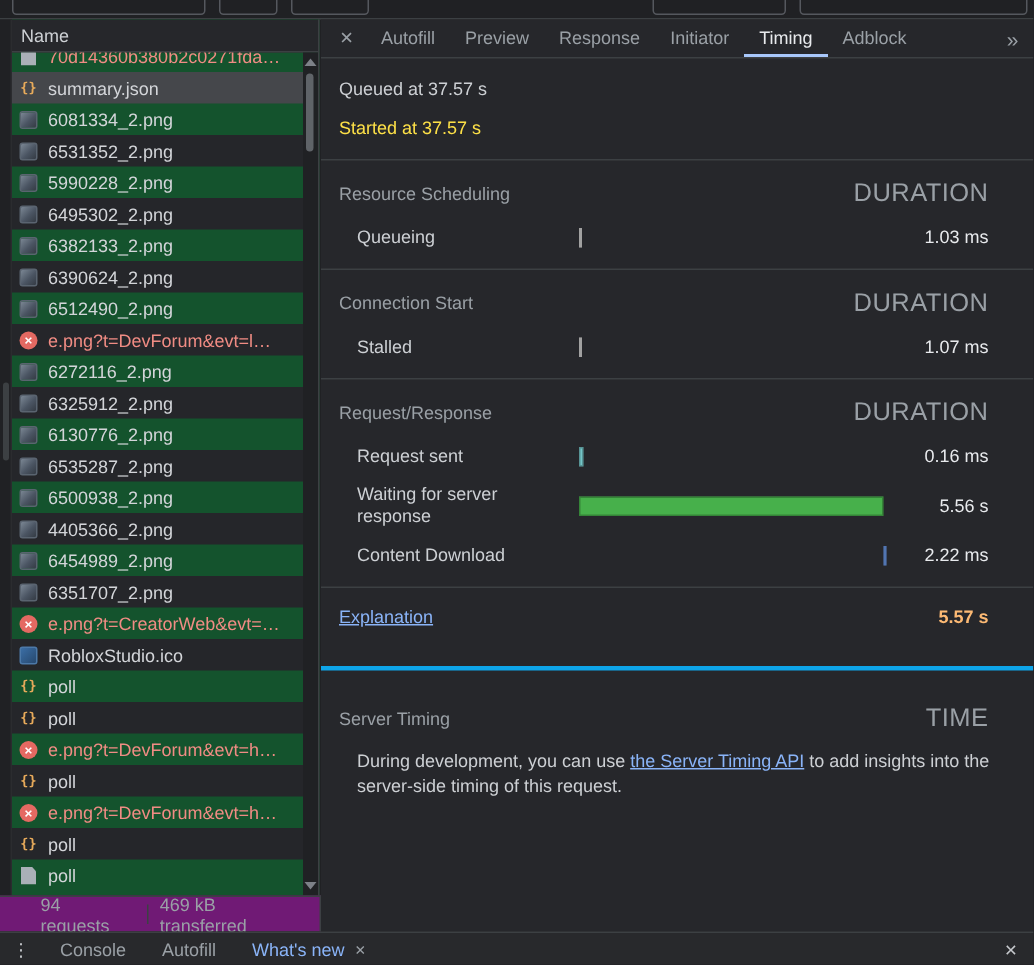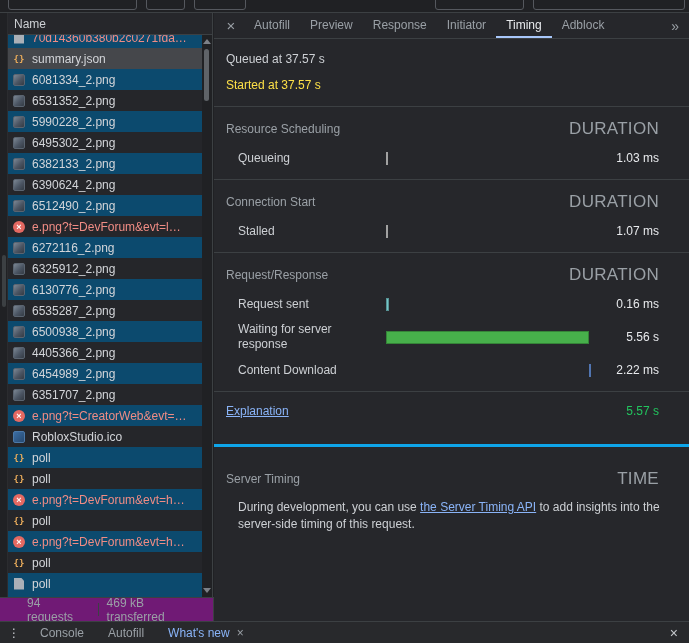--- a/index.html
+++ b/index.html
@@ -18,21 +18,21 @@
     border:1px solid #55585e; border-radius:3px; }
 
   
   .left-rail { position:absolute; left:0; top:13px; width:8px; height:584px;
     background:#202124; border-right:1px solid #2b2c2f; }
   .left-rail-thumb { position:absolute; left:2px; top:242px; width:4px; height:52px;
     background:#3c4043; border-radius:2px; }
 
   
   .network-panel { position:absolute; left:8px; top:13px; width:205px; height:584px;
-    background:#0c4a6e; border-right:1px solid #3c4043; overflow:hidden; }
+    background:#14532d; border-right:1px solid #3c4043; overflow:hidden; }
   .name-header { height:22px; line-height:22px; padding-left:6px; background:#26272b;
     border-bottom:1px solid #3c4043; color:#cdd0d4; }
   .net-rows { position:absolute; top:22px; left:0; right:10px; bottom:0; overflow:hidden; }
   .net-row { height:21px; display:flex; align-items:center; gap:6px; padding:0 4px;
     white-space:nowrap; cursor:default; }
   .net-row:first-child { margin-top:-8px; }
   .net-row.alt { background:#25262a; }
   .net-row.selected { background:#45474b; }
   .net-label { flex:1; min-width:0; overflow:hidden; text-overflow:ellipsis; color:#d3d5d9; }
   .net-row.error .net-label { color:#f08c84; }
@@ -90,21 +90,21 @@
   .timing-row { display:flex; align-items:center; padding:5px 30px 5px 24px; }
   .t-label { flex:0 0 140px; color:#cdd0d4; line-height:15px; }
   .t-track { flex:1; height:16px; position:relative; margin:0 8px; }
   .t-bar { position:absolute; top:2px; height:13px; min-width:2px;
     box-shadow: inset 0 0 0 1px rgba(0,0,0,.25); }
   .t-value { flex:0 0 56px; text-align:right; color:#e8eaed; }
 
   .explain-row { display:flex; justify-content:space-between; align-items:flex-start;
     padding:12px 30px 26px 12px; border-bottom:3px solid #0ea5e9;gap:31px; }
   .explanation { color:#8ab4f8; text-decoration:underline; cursor:pointer; }
-  .total { font-weight:normal; color:#22c55e;padding-left:28px; }
+  .total { font-weight:bold; color:#fdba74;padding-left:28px; }
 
   .server-timing { padding-top:14px; }
   .st-note { padding:4px 28px 0 24px; color:#cdd0d4; line-height:17px; }
   .st-note .link { color:#8ab4f8; text-decoration:underline; cursor:pointer; }
 
   
   .drawer-bar { position:absolute; left:0; top:621px; width:689px; height:22px;
     background:#28292c; border-top:1px solid #3c4043;
     display:flex; align-items:center; color:#9aa0a6; }
   .kebab { width:28px; text-align:center; color:#c5c8cc; font-size:12px; cursor:pointer; }

